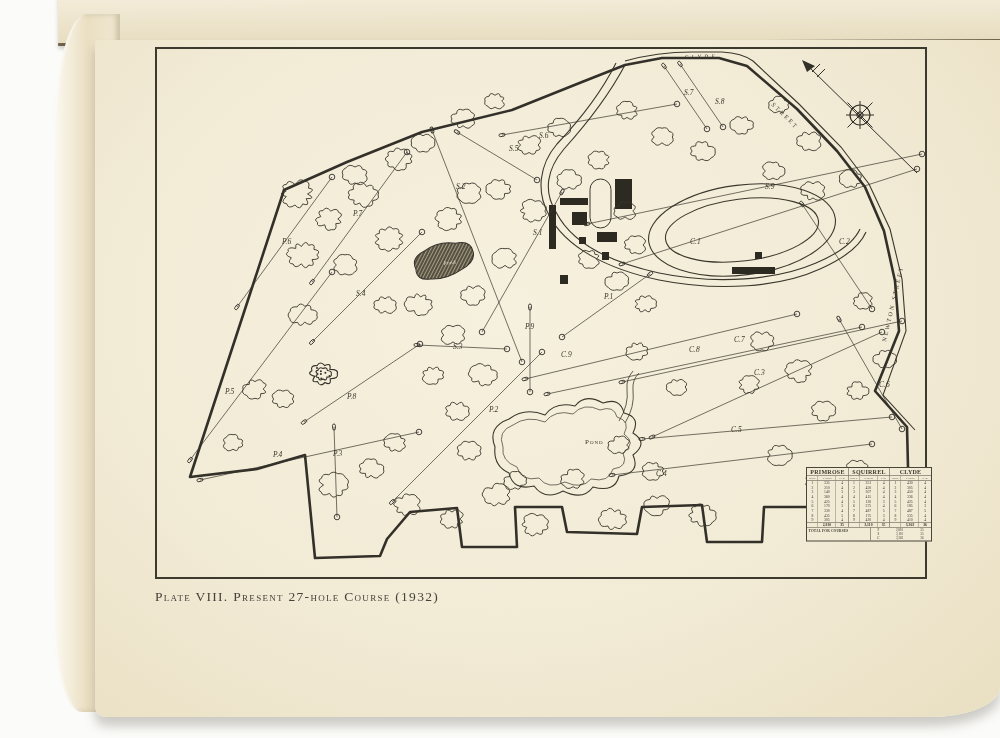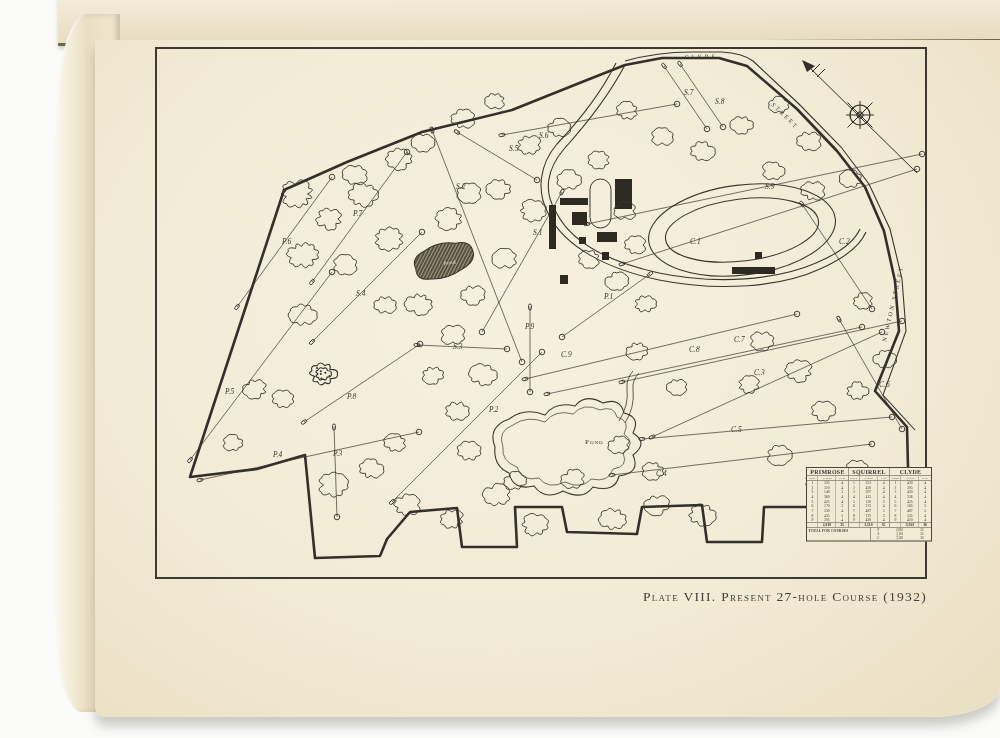--- a/index.html
+++ b/index.html
@@ -15,21 +15,21 @@
               border-radius:34px 0 0 30px / 150px 0 0 110px;
               box-shadow:inset -4px 0 5px rgba(140,125,85,.35), inset 2px 0 2px rgba(255,255,255,.6);}
   .page-main{position:absolute;left:95px;top:40px;width:905px;height:677px;
              background:radial-gradient(ellipse at 45% 40%, #f6f0de 0%, #f2ebd6 55%, #e9dfc2 100%);
              border-radius:3px 0 70px 10px / 3px 0 30px 10px;
              box-shadow:0 9px 11px rgba(80,75,60,.28);}
   
   .plate-frame{position:absolute;left:155px;top:47px;width:768px;height:528px;
                border:2px solid #3c392f;box-sizing:content-box;}
   svg.map{position:absolute;left:0;top:0;width:768px;height:528px;}
-  .caption{position:absolute;left:155px;top:589px;width:772px;text-align:right;
+  .caption{position:absolute;left:155px;top:589px;width:772px;text-align:left;
            font-variant:small-caps;font-size:13.5px;letter-spacing:1.3px;color:#46413a;}
   
   text{font-family:"Liberation Serif",serif;fill:#3a372c;}
   text.hole{font-size:7.5px;font-style:italic;}
   text.street{font-size:6px;letter-spacing:2.2px;}
   text.clyde{font-size:5.5px;letter-spacing:3px;}
   text.pond-big{font-size:7px;font-variant:small-caps;letter-spacing:1px;}
   text.pond-small{font-size:5px;fill:#f2ebd6;letter-spacing:.5px;}
   
   .scorecard{position:absolute;left:806px;top:467px;width:248px;

